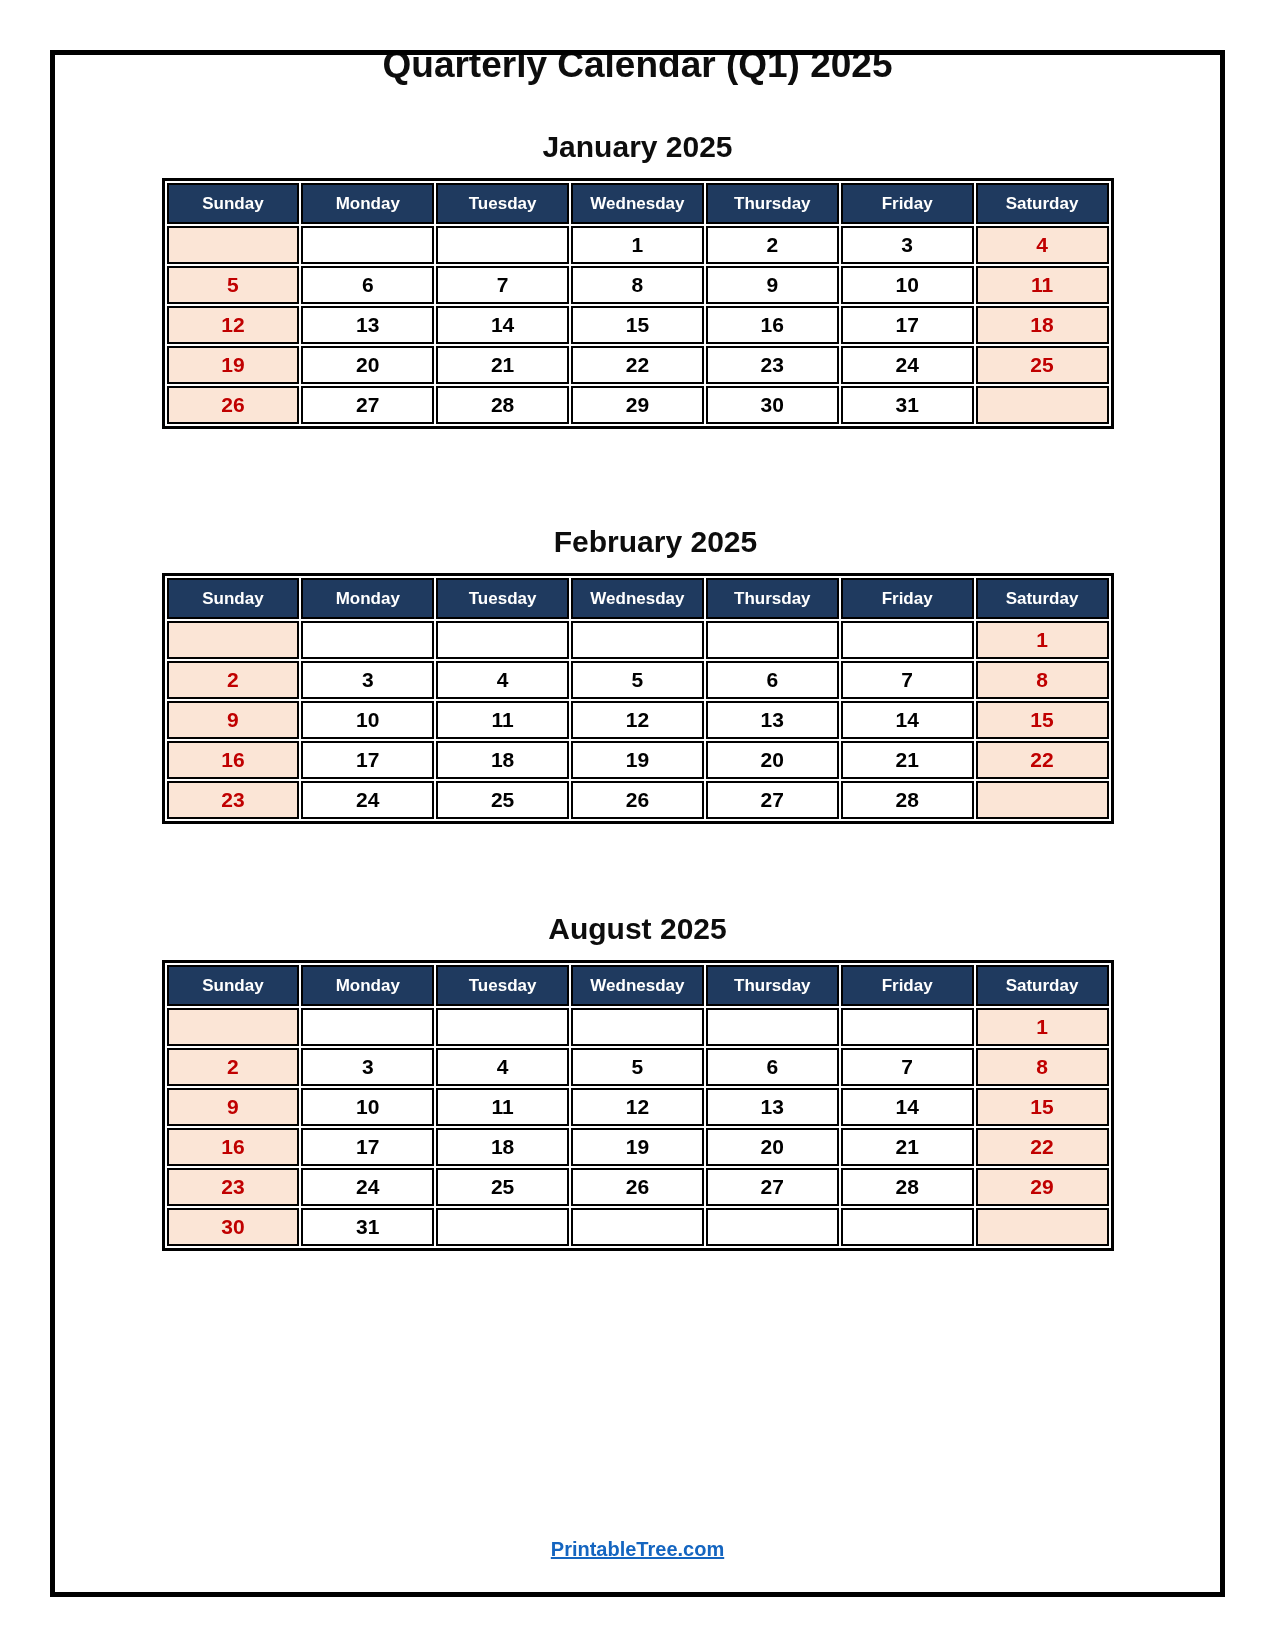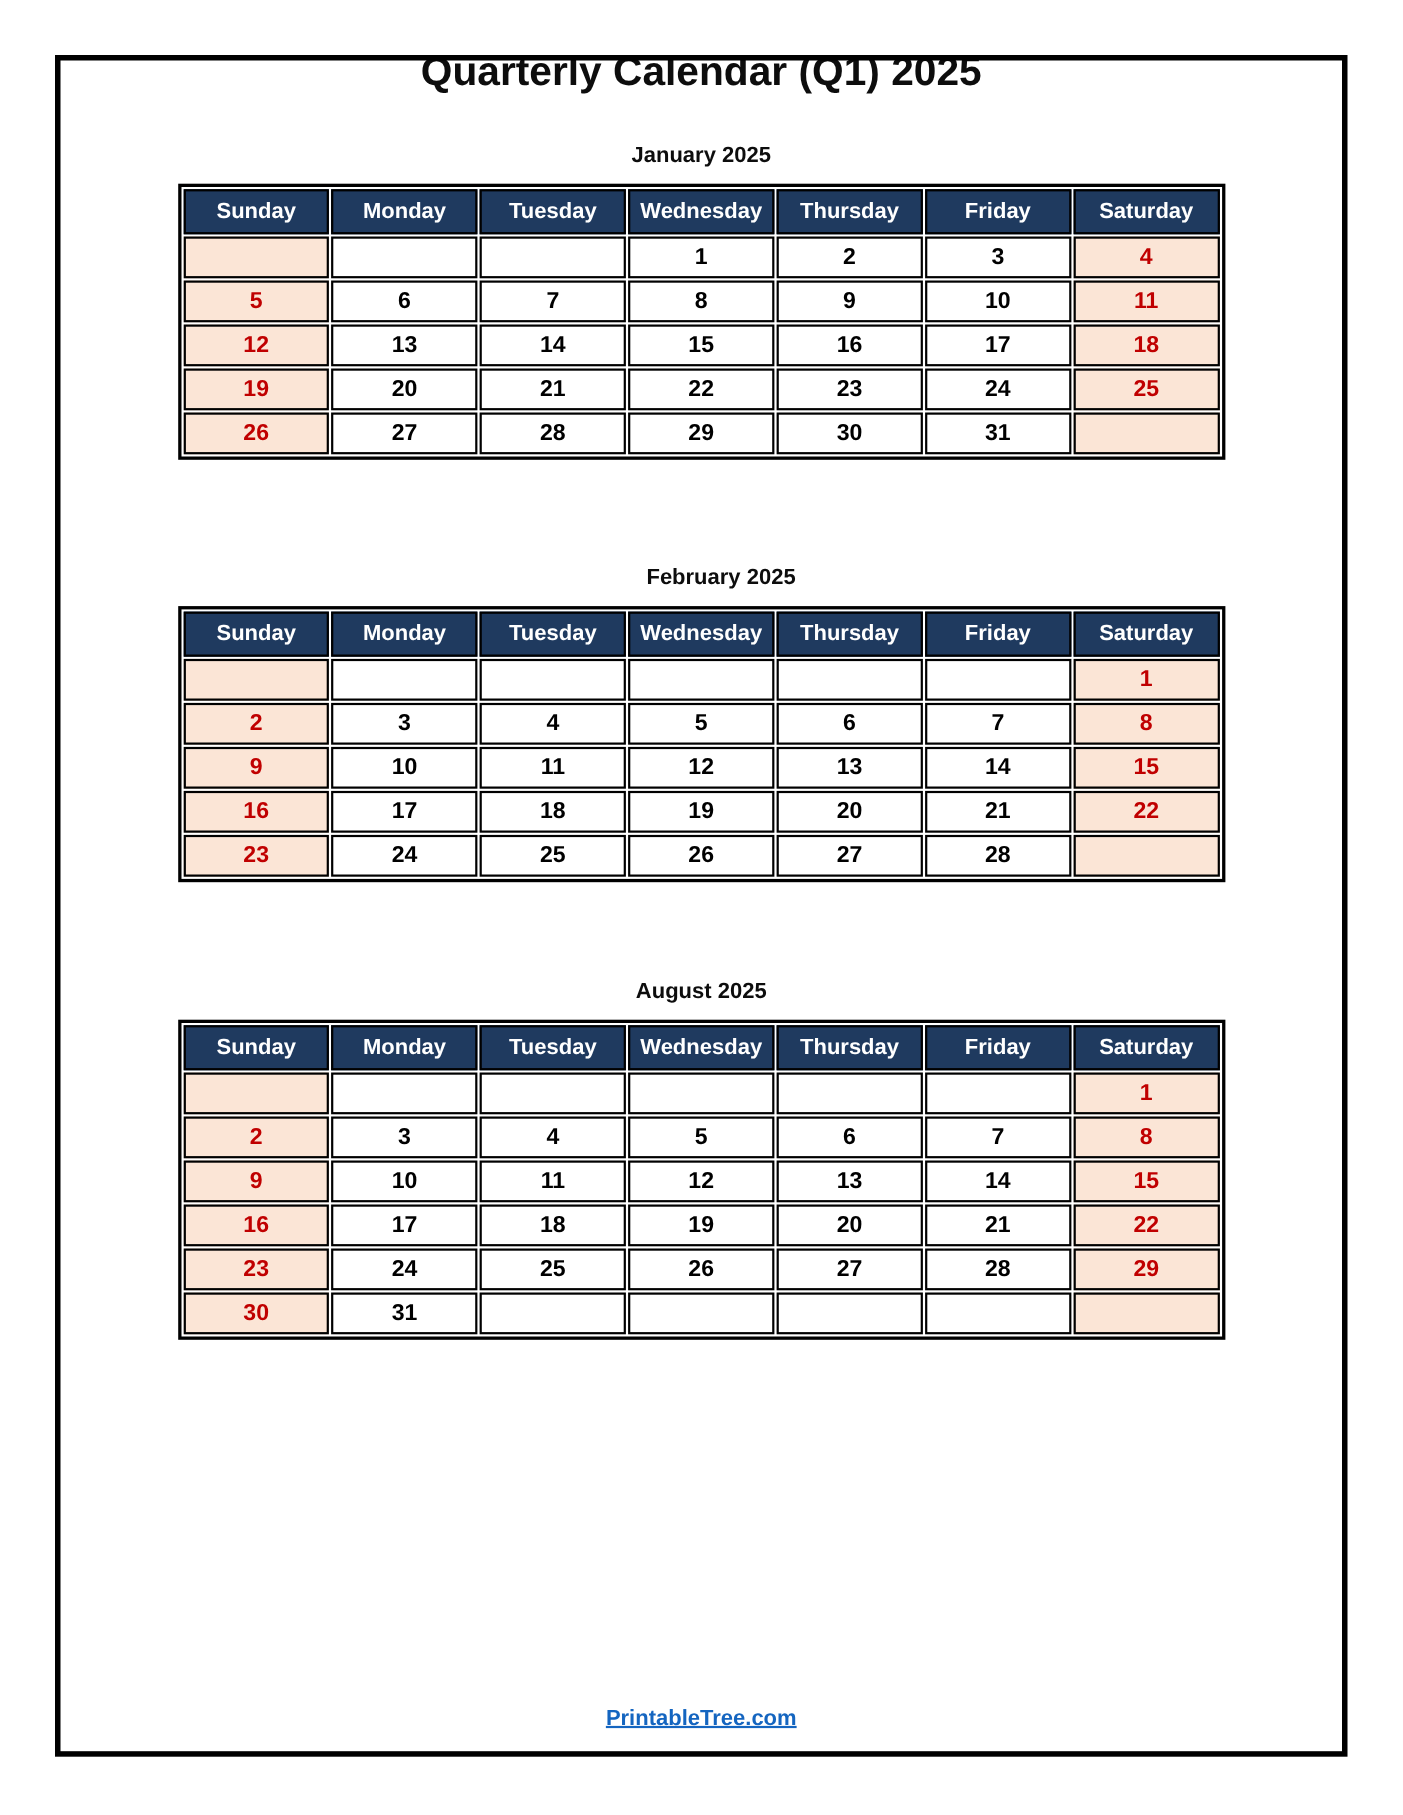--- a/index.html
+++ b/index.html
@@ -30,41 +30,41 @@
     padding-top: 44px;
     text-align: center;
     font-size: 37px;
     font-weight: bold;
     color: #0d0d0d;
     letter-spacing: 0px;
   }
   .month-title {
     margin: 0;
     text-align: center;
-    font-size: 20px;
+    font-size: 30px;
     font-weight: bold;
     color: #0d0d0d;
   }
   .month-jan .month-title { margin-top: 44px; }
   .month-feb .month-title { margin-top: 96px; padding-left: 36px; }
   .month-mar .month-title { margin-top: 88px; }
 
   table.cal {
     width: 952px;
     margin: 14px auto 0 auto;
     border-collapse: separate;
     border-spacing: 2px;
     border: 3px solid #000000;
     table-layout: fixed;
     background: #ffffff;
   }
   table.cal th {
     background: var(--header-bg, #1f3a5f);
     color: #ffffff;
-    font-size: 20px;
+    font-size: 17px;
     font-weight: bold;
     height: 41px;
     border: 2px solid #000000;
     text-align: center;
     padding: 0;
   }
   table.cal td {
     background: #ffffff;
     color: var(--weekday-text, #000000);
     font-size: 21px;
@@ -75,21 +75,21 @@
     padding: 0;
   }
   table.cal td.weekend {
     background: var(--weekend-bg, #fbe5d6);
     color: var(--weekend-text, #c00000);
   }
   .footer {
     position: absolute;
     left: 0;
     right: 0;
-    bottom: 76px;
+    bottom: 89px;
     text-align: center;
   }
   .footer a {
     color: var(--link, #1465c0);
     font-size: 20px;
     font-weight: bold;
     text-decoration: underline;
     cursor: pointer;
   }
 </style>

